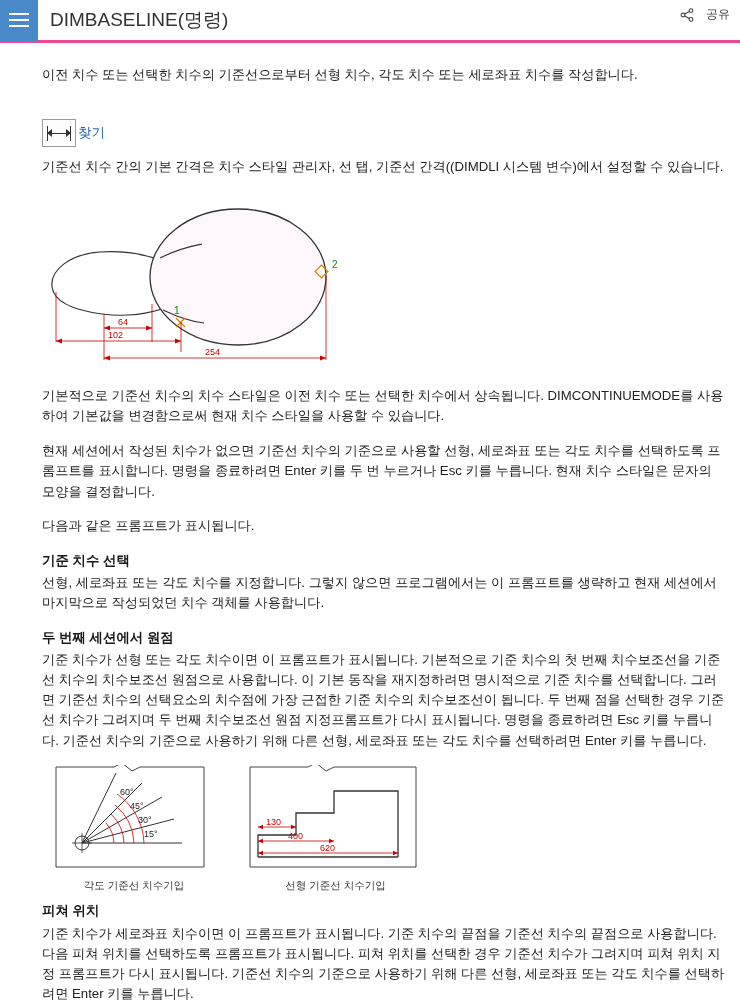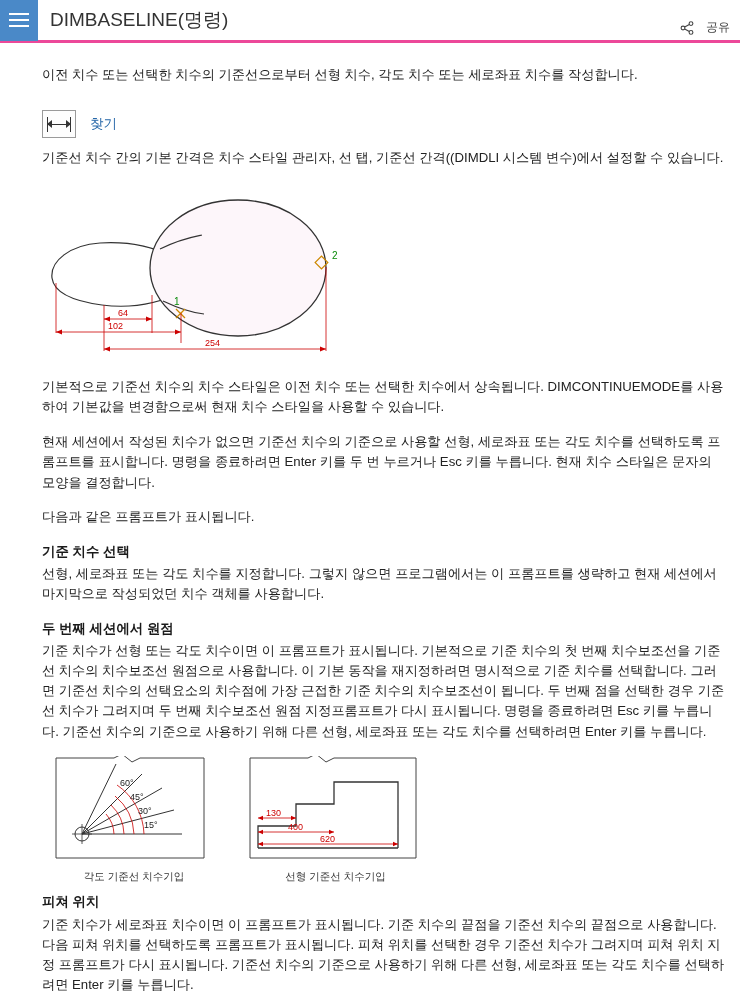--- a/index.html
+++ b/index.html
@@ -45,21 +45,21 @@
   .page-title {
     font-size: 19px;
     color: #333333;
     margin-left: 12px;
     white-space: nowrap;
     letter-spacing: 0px;
   }
   .share {
     position: absolute;
     right: 10px;
-    top: 19px;
+    top: 6px;
     display: flex;
     align-items: center;
     gap: 12px;
     font-size: 12px;
     color: #444444;
     cursor: pointer;
   }
   .share svg { display: block; }
 
   
@@ -69,22 +69,22 @@
     line-height: 1.55;
   }
   .content p {
     margin: 0 0 14px 0;
   }
   .intro { margin-top: 22px !important; }
 
   .findbox {
     display: flex;
     align-items: center;
-    gap: 14px;
-    margin: 25px 0 10px 0;
+    gap: 2px;
+    margin: 34px 0 10px 0;
   }
   .find-icon {
     width: 34px;
     height: 28px;
     border: 1px solid #9a9a9a;
     background: #fdfdfd;
     position: relative;
     box-sizing: border-box;
   }
   .find-icon .bar {

